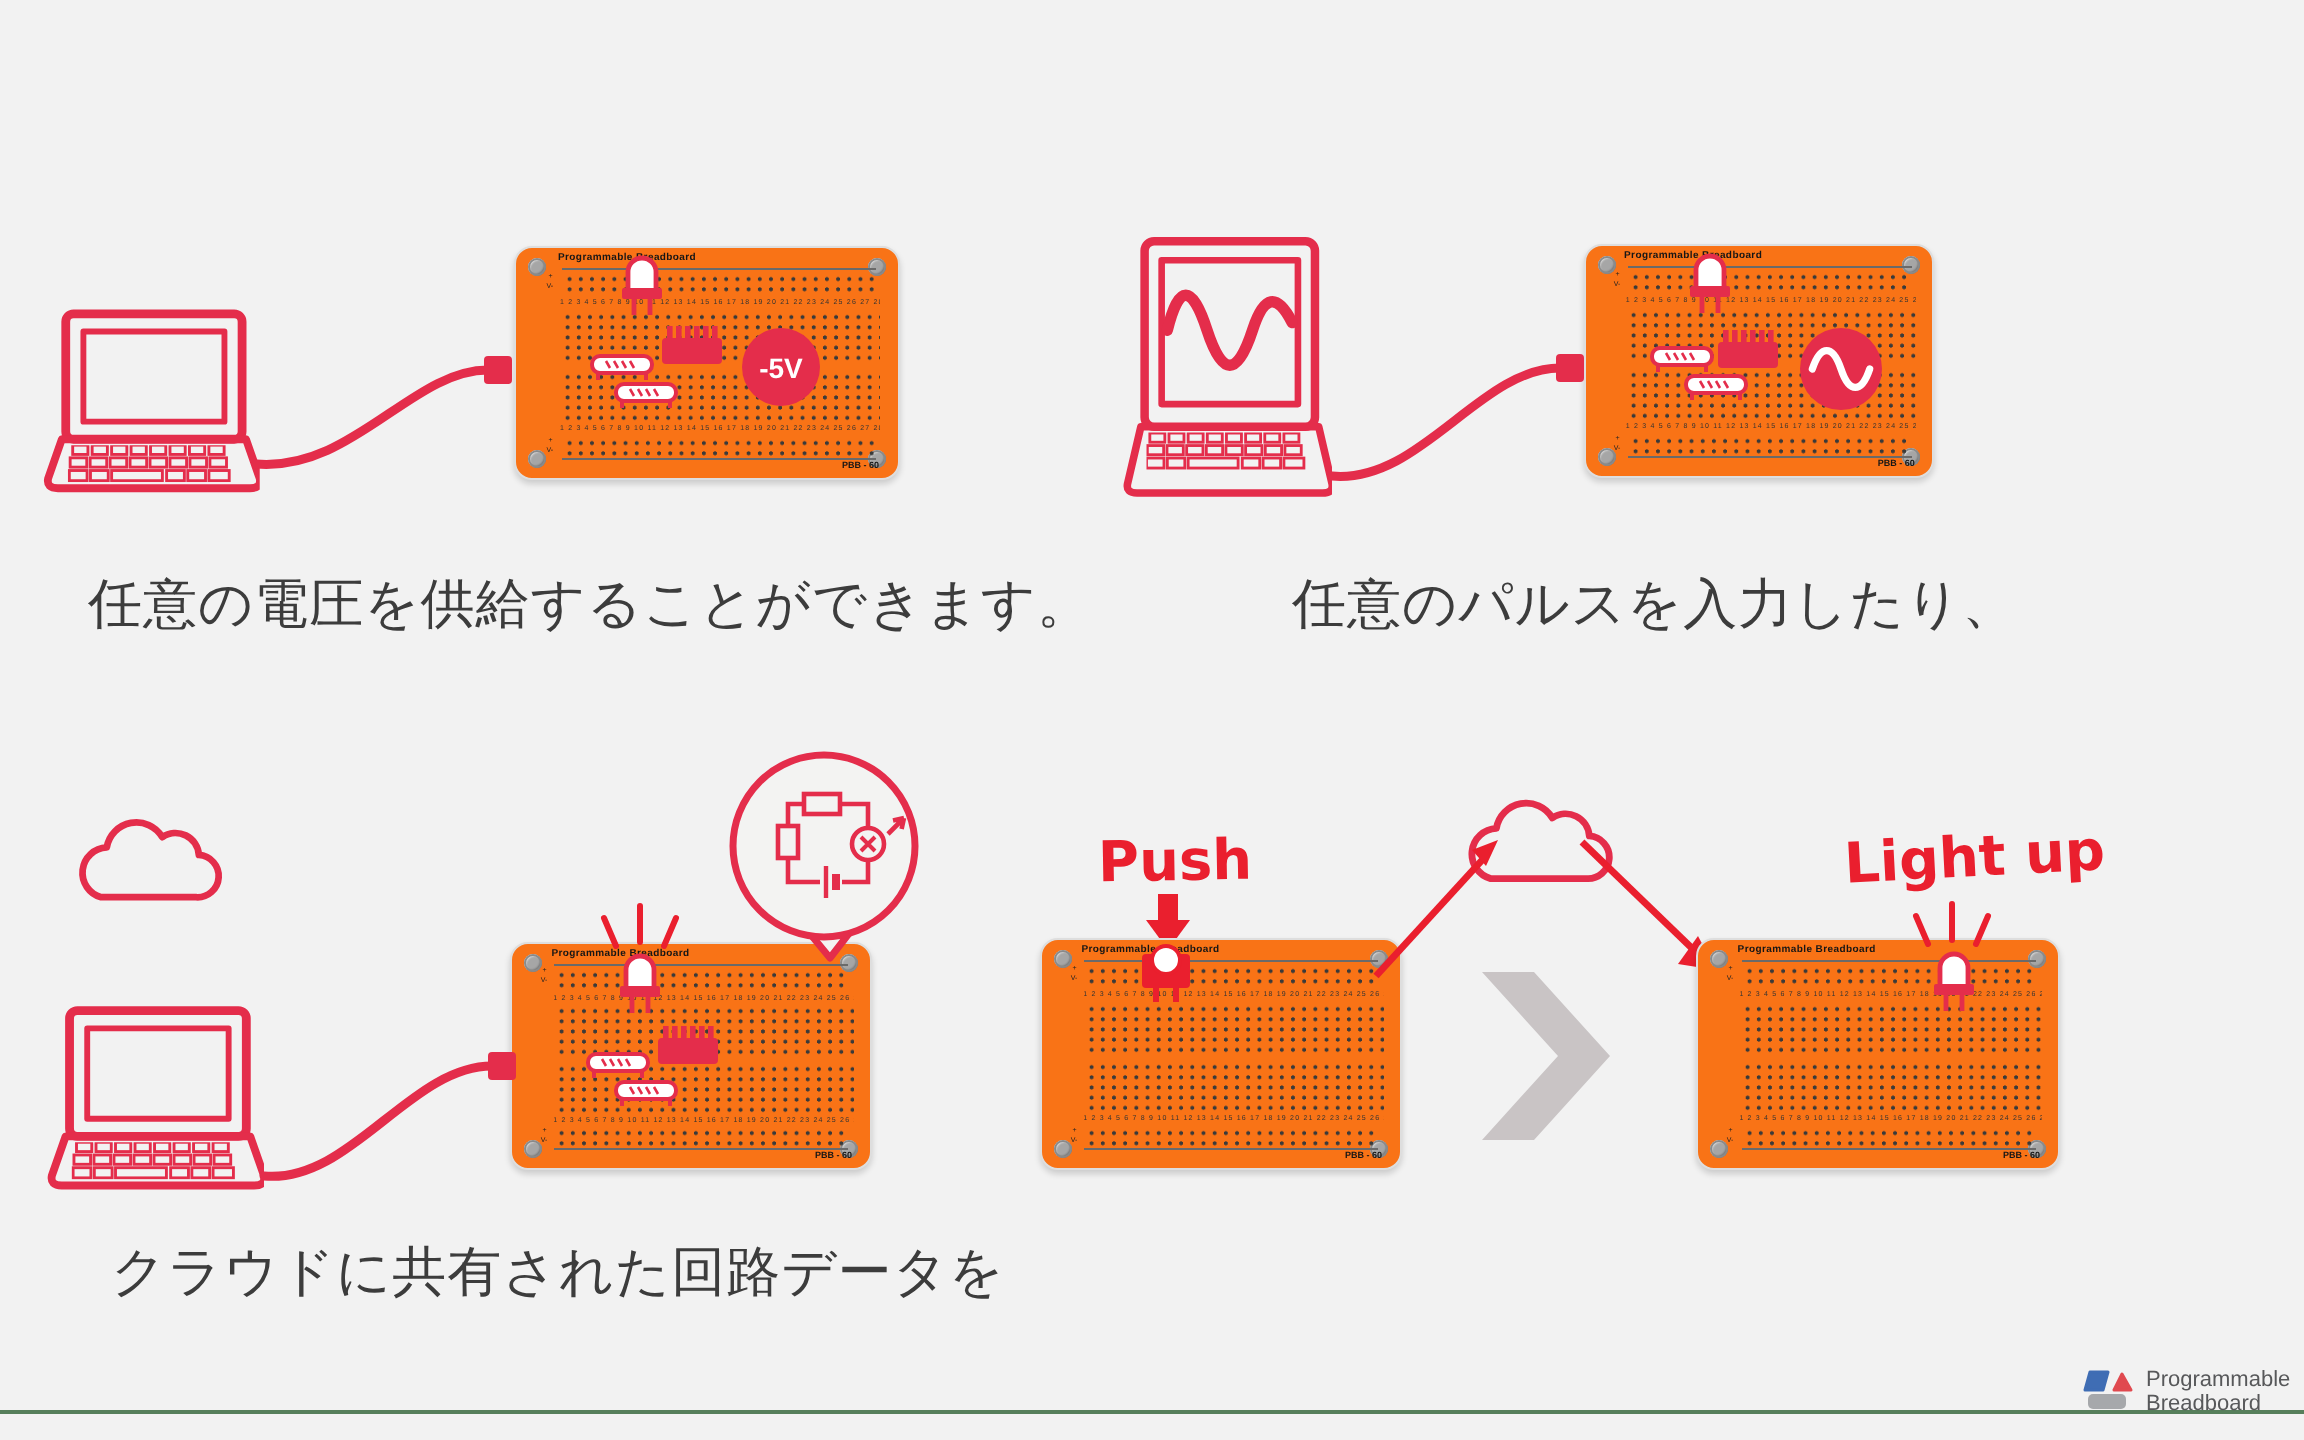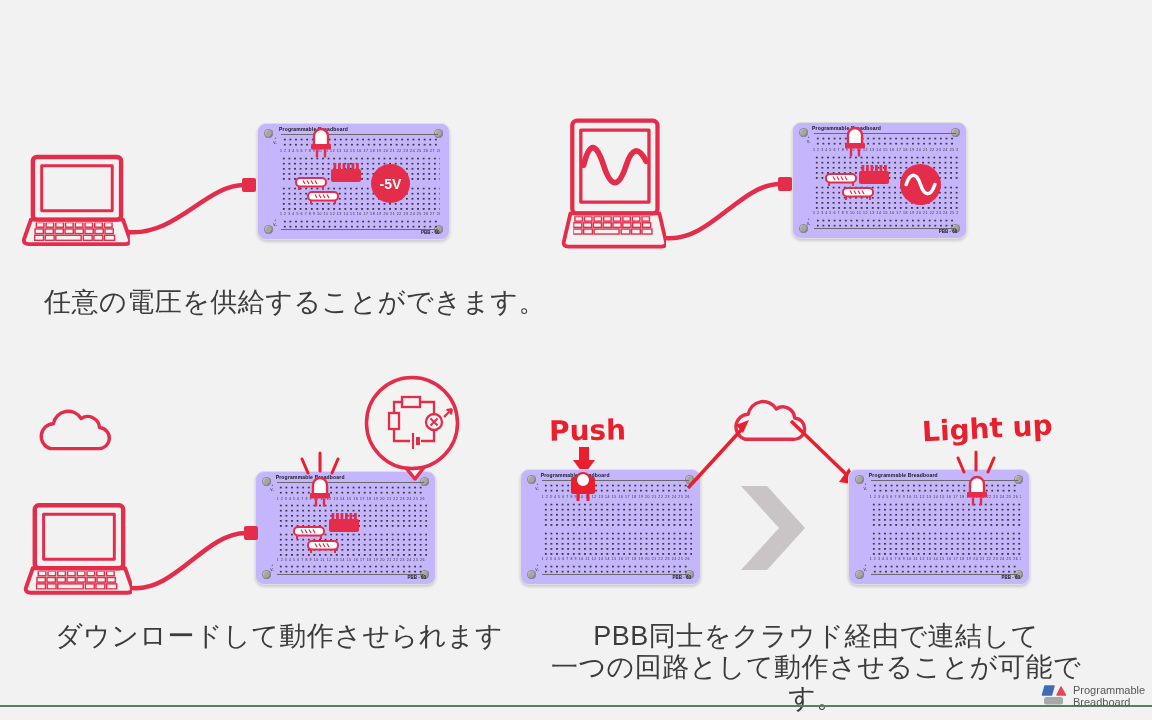--- a/index.html
+++ b/index.html
@@ -6,21 +6,21 @@
   :root{
     --background:#f2f2f2; --red:#e42d4b; --bright-red:#ea1f2e; --chevron-gray:#c9c4c5;
     --caption:#3c3c3c; --green-line:#567f5b; --logo-text:#57585a;
     --logo-blue:#3f6db4; --logo-red:#e0494f; --logo-gray:#a6a8ab;
   }
   html,body{margin:0;padding:0;background:#e8e8e8;}
   .stage{position:relative;width:1152px;height:720px;margin:0 auto;background:var(--background);
          overflow:hidden;font-family:"Liberation Sans",sans-serif;}
   .abs{position:absolute;}
   
-  .bb{position:absolute;background:#c4b5fd;border:1px solid #dedede;border-radius:9px;
+  .bb{position:absolute;background:#f97316;border:1px solid #dedede;border-radius:9px;
       box-shadow:0 2px 3px rgba(0,0,0,0.16);text-align:center;}
   .screw{position:absolute;width:9px;height:9px;border-radius:50%;background:#a6a6a6;
          box-shadow:inset 0 0 0 1px #8a8a8a, inset -1px -1px 1px rgba(0,0,0,.3), inset 1px 1px 1px rgba(255,255,255,.7);}
   .s-tl{left:6px;top:5px}.s-tr{right:6px;top:5px}.s-bl{left:6px;bottom:5px}.s-br{right:6px;bottom:5px}
   .bb-title{position:absolute;top:2%;left:11%;font-size:5px;font-weight:700;color:#161616;
             letter-spacing:.2px;white-space:nowrap;}
   .railline{position:absolute;left:12%;width:82%;height:1px;background:#6a6a6a;}
   .rl-top{top:9%}.rl-bottom{top:91%}
   .raillabel{position:absolute;font-size:3.5px;line-height:1;color:#222;}
   .rlab-pt{left:8.5%;top:11%}.rlab-mt{left:8%;top:15.5%}
@@ -219,20 +219,21 @@
       <circle cx="20" cy="20" r="20" fill="var(--red)"></circle>
       <path d="M6,20 C10,8 16,8 20,20 C24,32 30,32 34,20" fill="none" stroke="#fff" stroke-width="3.5" stroke-linecap="round"></path>
     </svg>
   </div>
 
   <svg class="abs" style="left:658px;top:168px" width="140" height="80" viewBox="0 0 140 80">
     <path d="M8,70 C52,74 82,16 122,16" fill="none" stroke="var(--red)" stroke-width="4.5" stroke-linecap="round"></path>
     <rect x="120" y="9" width="14" height="14" rx="2" fill="var(--red)"></rect>
   </svg>
 
+  <div class="caption" style="left:615px;top:287px">任意のパルスを入力したり、</div>
 
   <svg class="abs" style="left:28px;top:398px" width="94" height="58" viewBox="0 0 100 58">
       <use href="#sym-cloud"></use>
     </svg>
 
   <svg class="abs" style="left:22px;top:502px" width="110" height="97" viewBox="0 0 112 98">
       <use href="#sym-laptop"></use>
     </svg>
 
   <div class="bb" style="left:255px;top:471px;width:179px;height:112px">
@@ -286,21 +287,21 @@
       <rect x="29" y="38" width="10" height="16"></rect>
       <path d="M53,58 V74" stroke-width="2.2"></path>
       <path d="M58,62 V70" stroke-width="4"></path>
       <circle cx="74" cy="47" r="8"></circle>
       <path d="M70.5,43.5 L77.5,50.5 M77.5,43.5 L70.5,50.5" stroke-width="2"></path>
       <path d="M84,42 L92,34 M92,34 l-5.5,1.2 M92,34 l-1.2,5.5"></path>
     </g>
   </svg>
 
   <div class="caption center" style="left:0;top:621px;width:496px">
-    <div>ダウンロードして動作させられます</div>
+    <div>クラウドに共有された回路データを</div>
   </div>
 
   <div class="hand" style="left:549px;top:414px;transform:rotate(-1deg)">Push</div>
 
   <svg class="abs" style="left:573px;top:447px" width="22" height="28" viewBox="0 0 22 28">
     <rect x="6" y="0" width="10" height="14" fill="var(--bright-red)"></rect>
     <polygon points="0,13 22,13 11,28" fill="var(--bright-red)"></polygon>
   </svg>
 
   <div class="bb" style="left:520px;top:469px;width:179px;height:114px">
@@ -363,24 +364,20 @@
   <div class="bb-model">PBB - 60</div>
 
     <svg class="cmp" style="left:105px;top:-20px" width="44" height="24" viewBox="0 0 40 24">
         <use href="#sym-rays"></use>
       </svg>
     <svg class="cmp" style="left:116px;top:3px" width="24" height="34" viewBox="0 0 24 34">
         <use href="#sym-led"></use>
       </svg>
   </div>
 
-  <div class="caption center" style="left:505px;top:621px;width:560px">
-    <div>PBB同士をクラウド経由で連結して</div>
-    <div>一つの回路として動作させることが可能です。</div>
-  </div>
 
   <div class="greenline"></div>
 
   <div class="logo">
     <svg width="26" height="24" viewBox="0 0 26 24">
       <polygon points="4,2 13,2 10.5,11 1.5,11" fill="var(--logo-blue)" stroke="var(--logo-blue)" stroke-width="1.5" stroke-linejoin="round"></polygon>
       <polygon points="16,11 20,3 24.5,11" fill="var(--logo-red)" stroke="var(--logo-red)" stroke-width="1.5" stroke-linejoin="round"></polygon>
       <rect x="3" y="13" width="19" height="7.5" rx="2.5" fill="var(--logo-gray)"></rect>
     </svg>
     <div class="logo-text">

